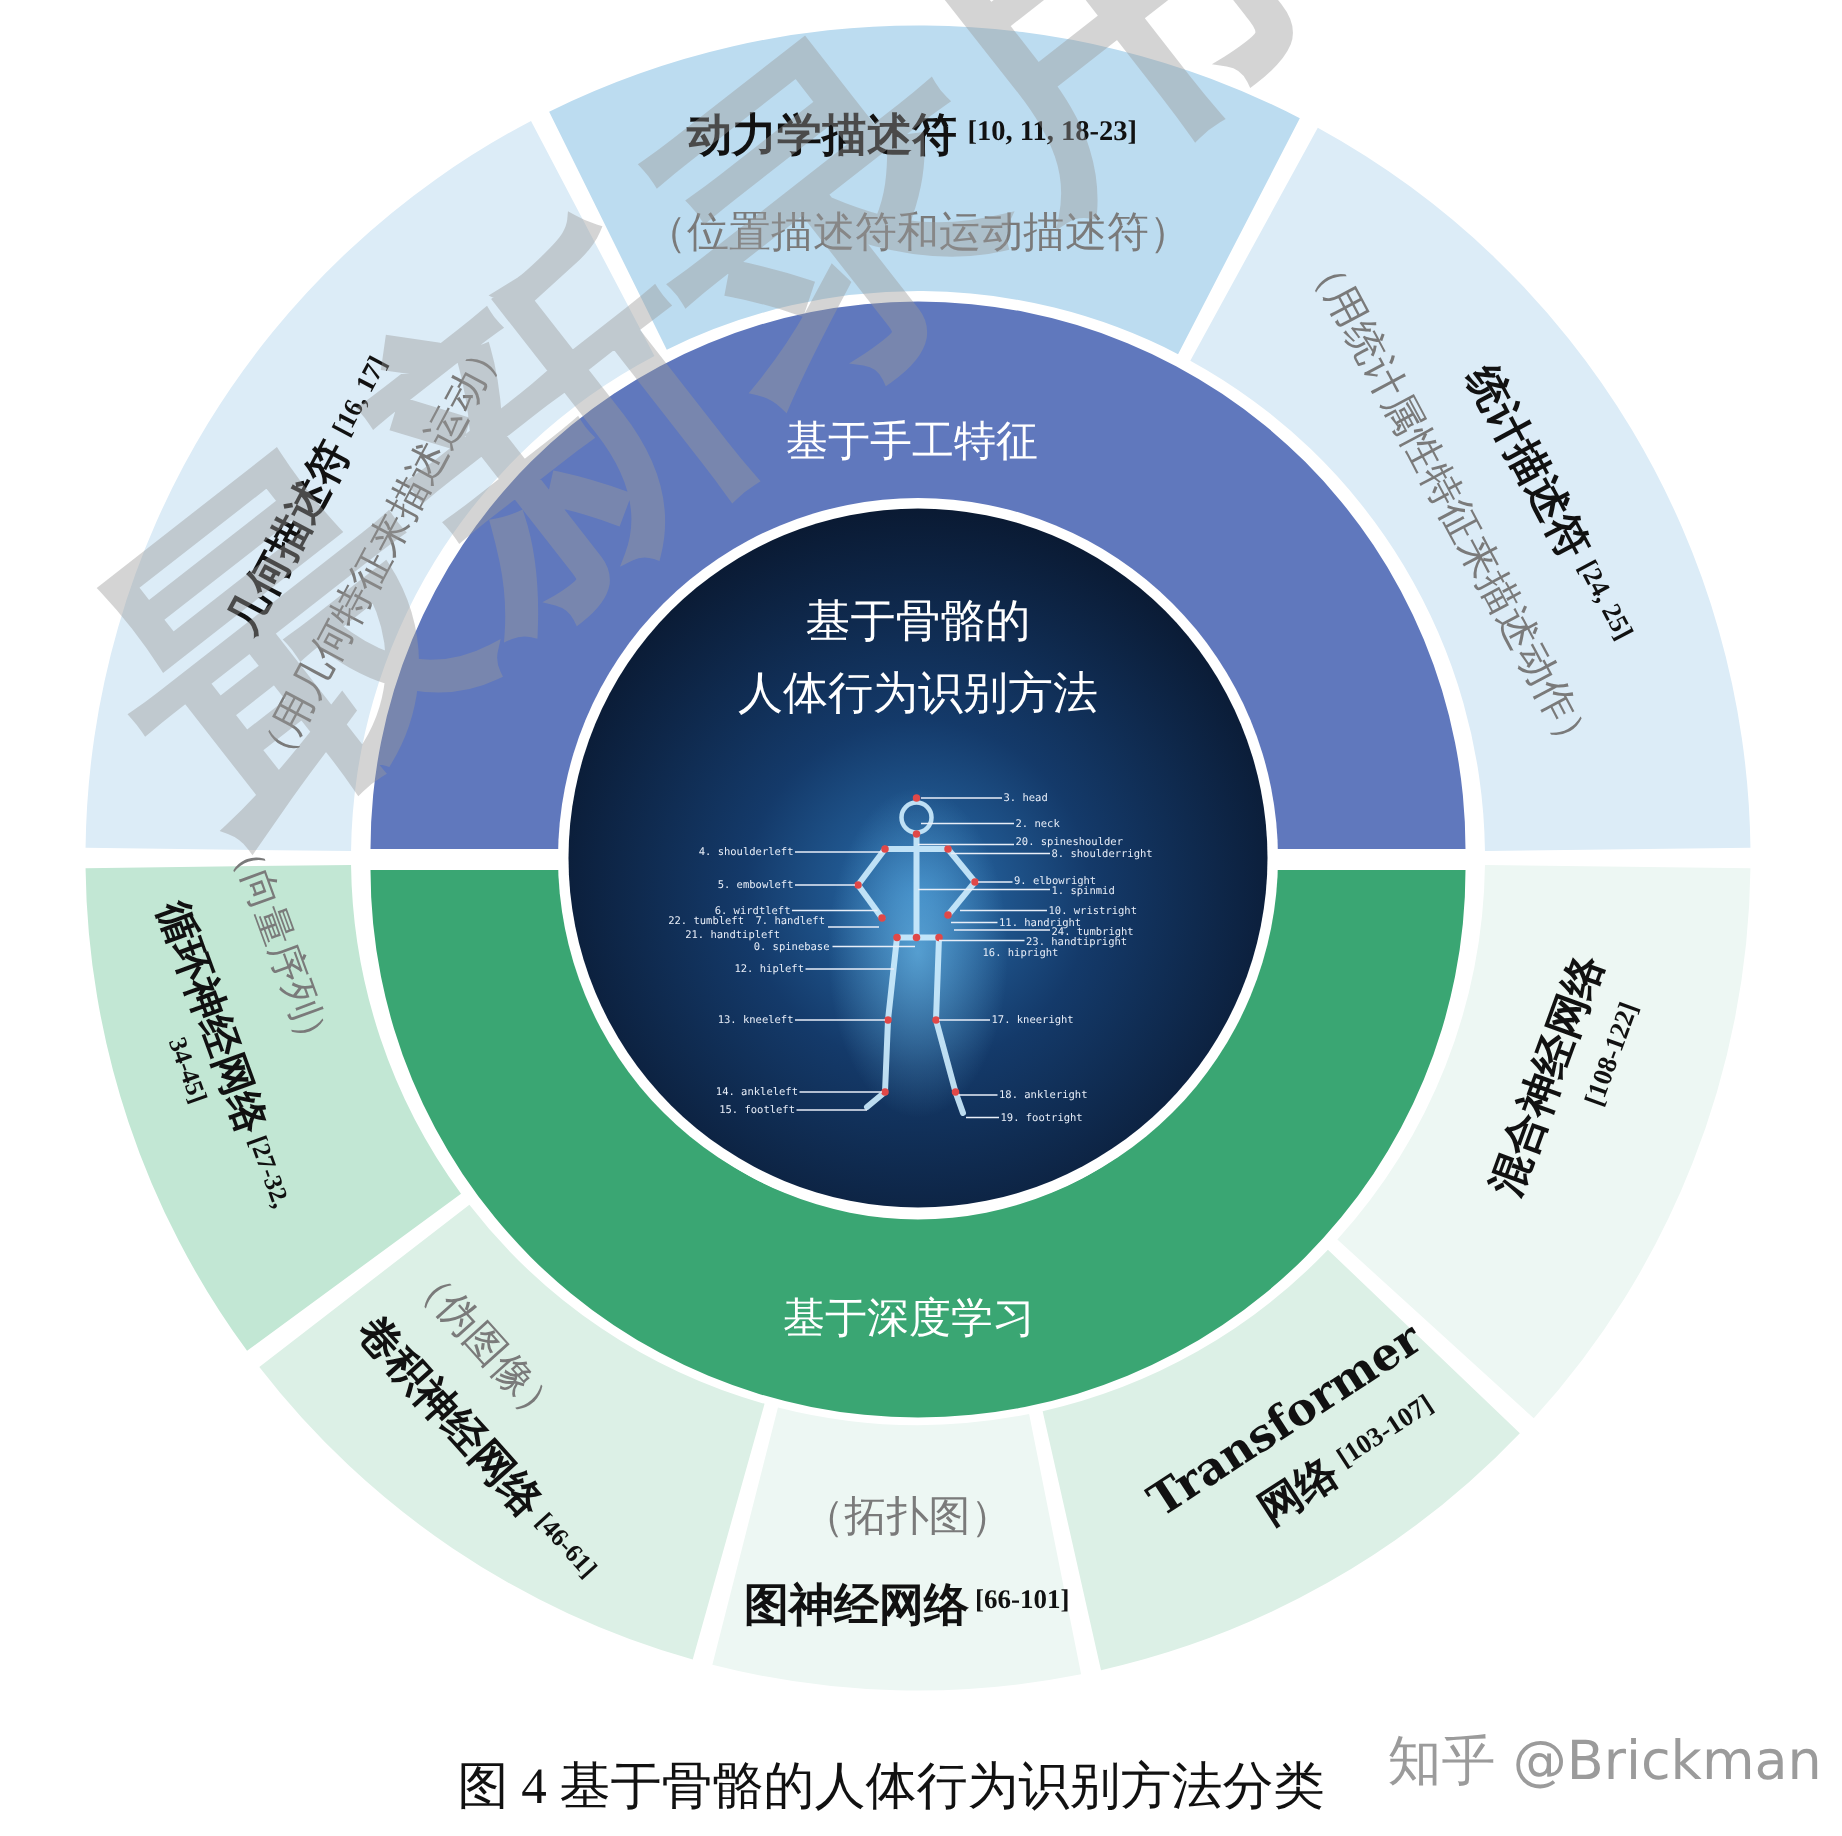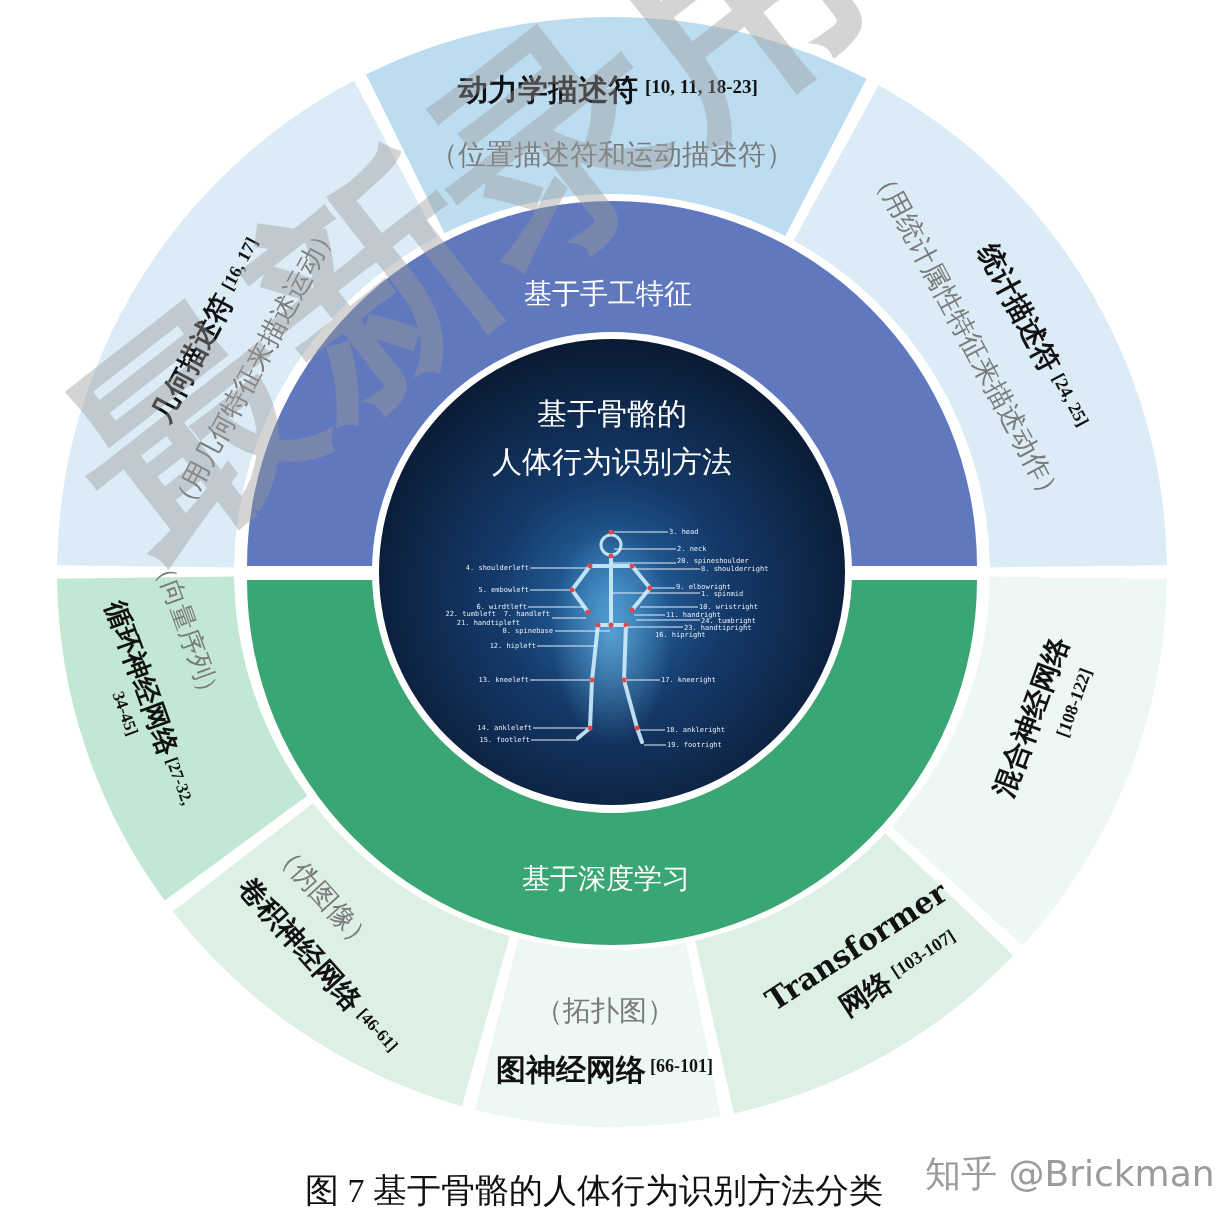--- a/index.html
+++ b/index.html
@@ -195,14 +195,14 @@
     <text class="ref" x="65" y="-4" font-size="17">[27-32,</text>
     <text class="ref" x="-15" y="24" font-size="17">34-45]</text>
     <text class="label-sub" x="-50" y="-60" font-size="26" text-anchor="middle">（向量序列）</text>
   </g>
 
   <g>
     <text class="big-watermark" x="150" y="560" font-size="230" transform="rotate(-38 150 560)">最新录用</text>
   </g>
 </svg>
 
-<div class="caption">图 7 基于骨骼的人体行为识别方法分类</div>
+<div class="caption">图 4 基于骨骼的人体行为识别方法分类</div>
 <div class="watermark-brand">知乎 @Brickman</div>
 
 </body></html>

